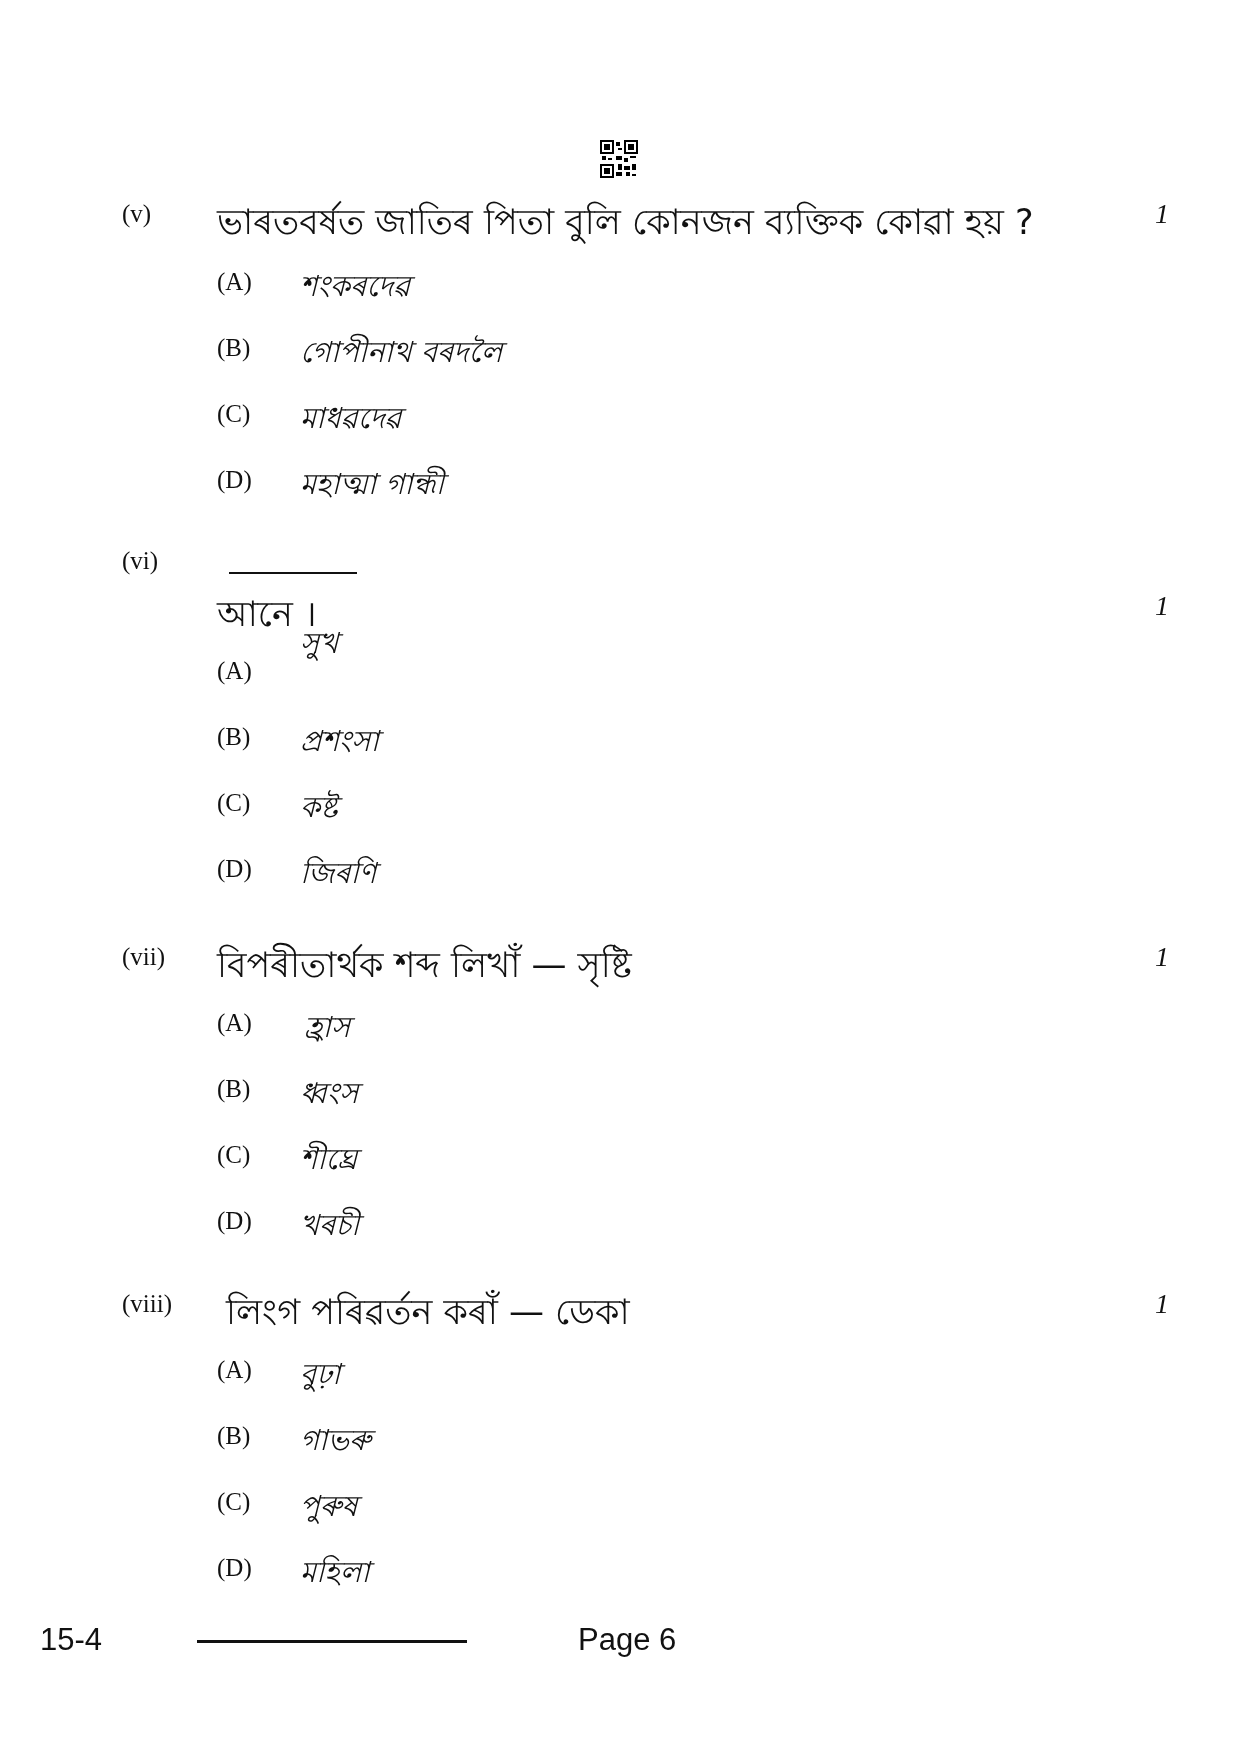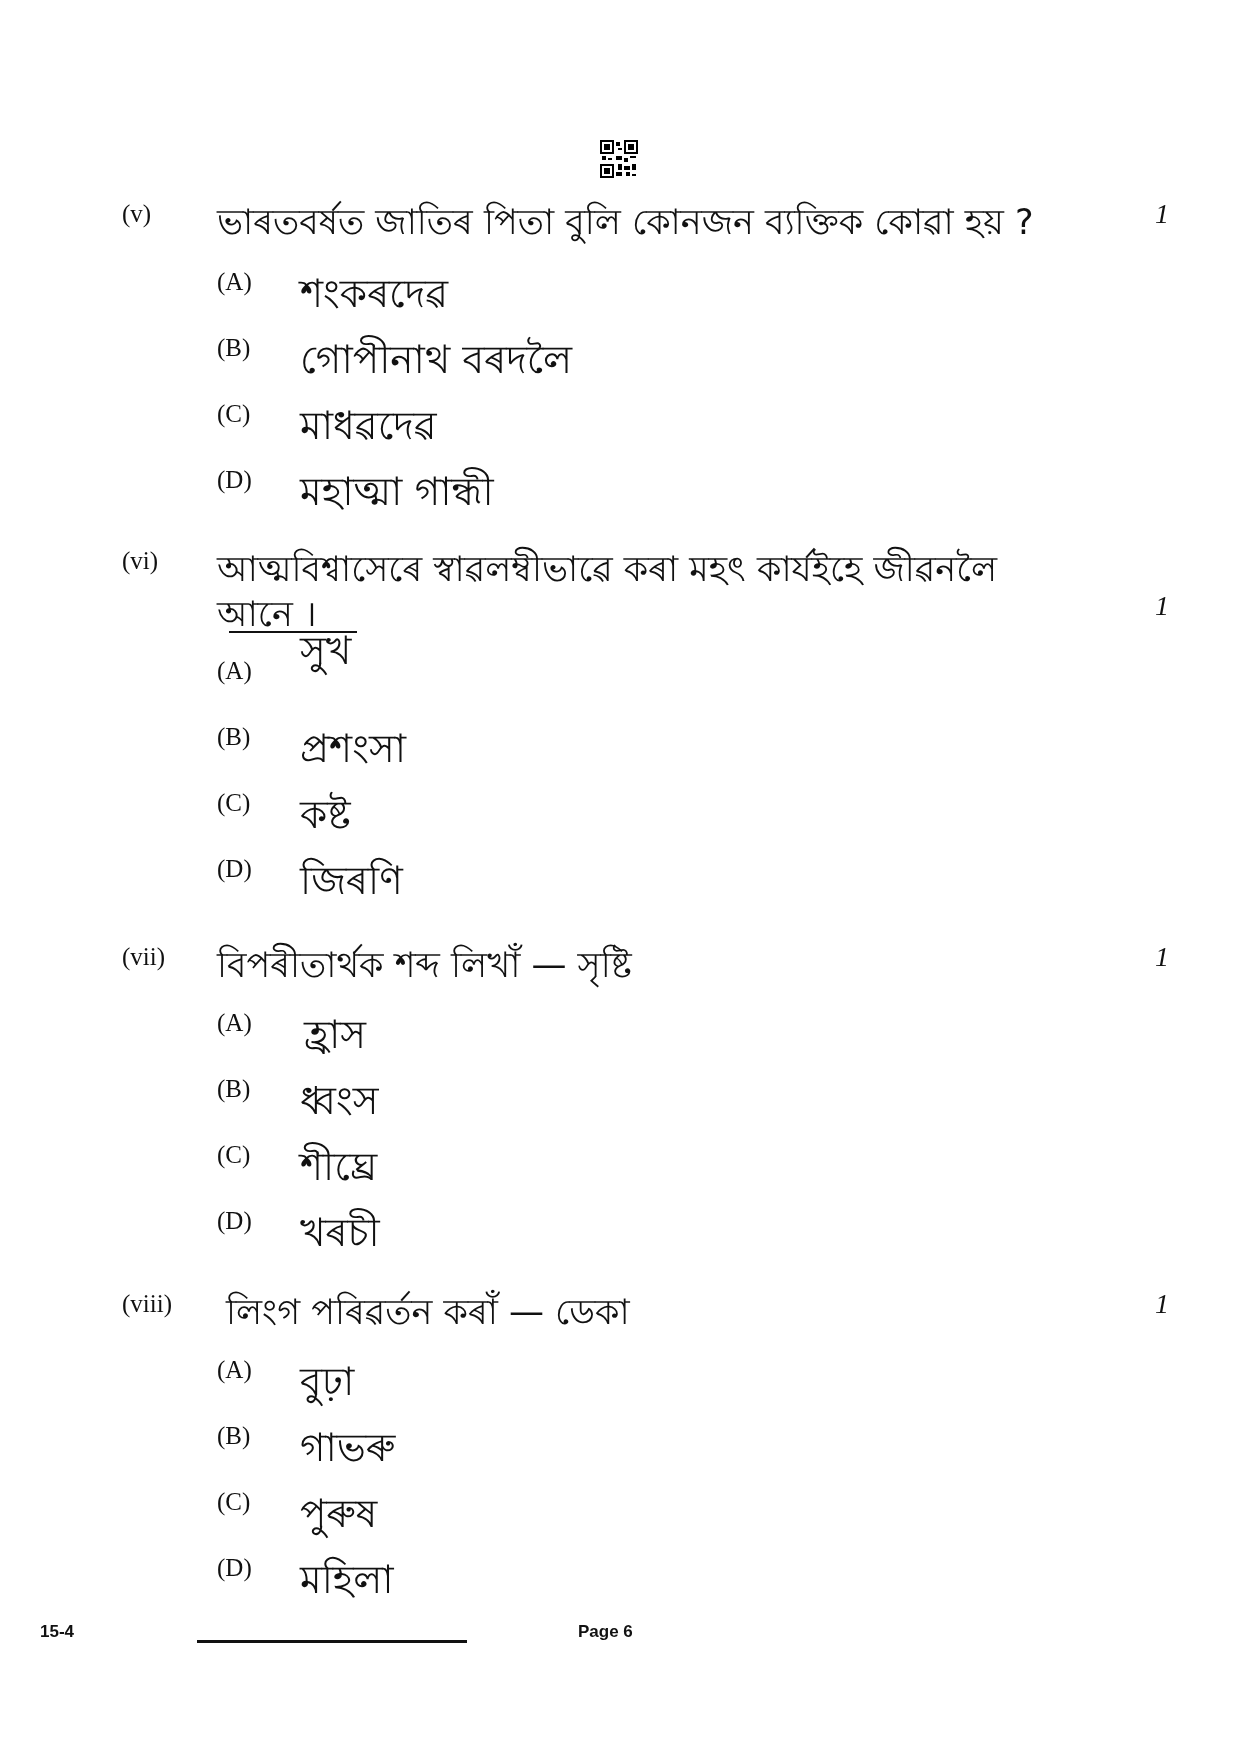--- a/index.html
+++ b/index.html
@@ -4,23 +4,23 @@
 <style>
   html, body { margin: 0; padding: 0; background: #ffffff; }
   body { width: 1241px; height: 1755px; position: relative; overflow: hidden; color: #111; }
   .bn { font-family: "DejaVu Sans", "Liberation Sans", sans-serif; }
   .abs { position: absolute; }
   .qr { position: absolute; left: 600px; top: 140px; width: 38px; height: 38px; }
   .qnum { font-size: 25px; font-family: "Liberation Serif", serif; }
   .qtext { font-size: 35px; }
   .marks { font-size: 28px; font-style: italic; font-family: "Liberation Serif", serif; }
   .optlbl { font-size: 25px; font-family: "Liberation Serif", serif; }
-  .opttxt { font-size: 39px; }
+  .opttxt { font-size: 29px; font-style: italic; }
   .blank { display: inline-block; width: 128px; border-bottom: 2px solid #111; height: 0; vertical-align: baseline; margin-left: 12px; }
-  .footer-left, .footer-page { font-family: "Liberation Sans", sans-serif; font-size: 17px; font-weight: bold; }
+  .footer-left, .footer-page { font-family: "Liberation Sans", sans-serif; font-size: 31px; }
   .footer-line { position: absolute; left: 197px; top: 1640px; width: 270px; height: 3px; background: #111; }
 </style>
 </head>
 <body>
 
 <svg class="qr" viewBox="0 0 19 19" shape-rendering="crispEdges">
   <rect x="0" y="0" width="19" height="19" fill="#fff"></rect>
   <rect x="0" y="0" width="7" height="7" fill="#000"></rect>
     <rect x="1" y="1" width="5" height="5" fill="#fff"></rect>
     <rect x="2" y="2" width="3" height="3" fill="#000"></rect>
@@ -53,21 +53,21 @@
 <div class="abs opttxt bn" style="left:300px; top:263px;">শংকৰদেৱ</div>
 <div class="abs optlbl" style="left:217px; top:334px;">(B)</div>
 <div class="abs opttxt bn" style="left:300px; top:329px;">গোপীনাথ বৰদলৈ</div>
 <div class="abs optlbl" style="left:217px; top:400px;">(C)</div>
 <div class="abs opttxt bn" style="left:300px; top:395px;">মাধৱদেৱ</div>
 <div class="abs optlbl" style="left:217px; top:466px;">(D)</div>
 <div class="abs opttxt bn" style="left:300px; top:461px;">মহাত্মা গান্ধী</div>
 
 <div class="abs qnum" style="left:122px; top:547px;text-align:center;">(vi)</div>
 <div class="abs qtext bn" style="left:217px; top:542px; width:900px;">
-  <span>আত্মবিশ্বাসেৰে স্বাৱলম্বীভাৱে কৰা মহৎ কাৰ্যইহে জীৱনলৈ</span><span class="blank"></span>
+  <span class="blank"></span>
 </div>
 <div class="abs qtext bn" style="left:217px; top:587px;">আনে ।</div>
 <div class="abs marks" style="left:1155px; top:590px;">1</div>
 
 <div class="abs optlbl" style="left:217px; top:657px;">(A)</div>
 <div class="abs opttxt bn" style="left:300px; top:620px;">সুখ</div>
 <div class="abs optlbl" style="left:217px; top:723px;">(B)</div>
 <div class="abs opttxt bn" style="left:300px; top:718px;">প্ৰশংসা</div>
 <div class="abs optlbl" style="left:217px; top:789px;">(C)</div>
 <div class="abs opttxt bn" style="left:300px; top:784px;">কষ্ট</div>

